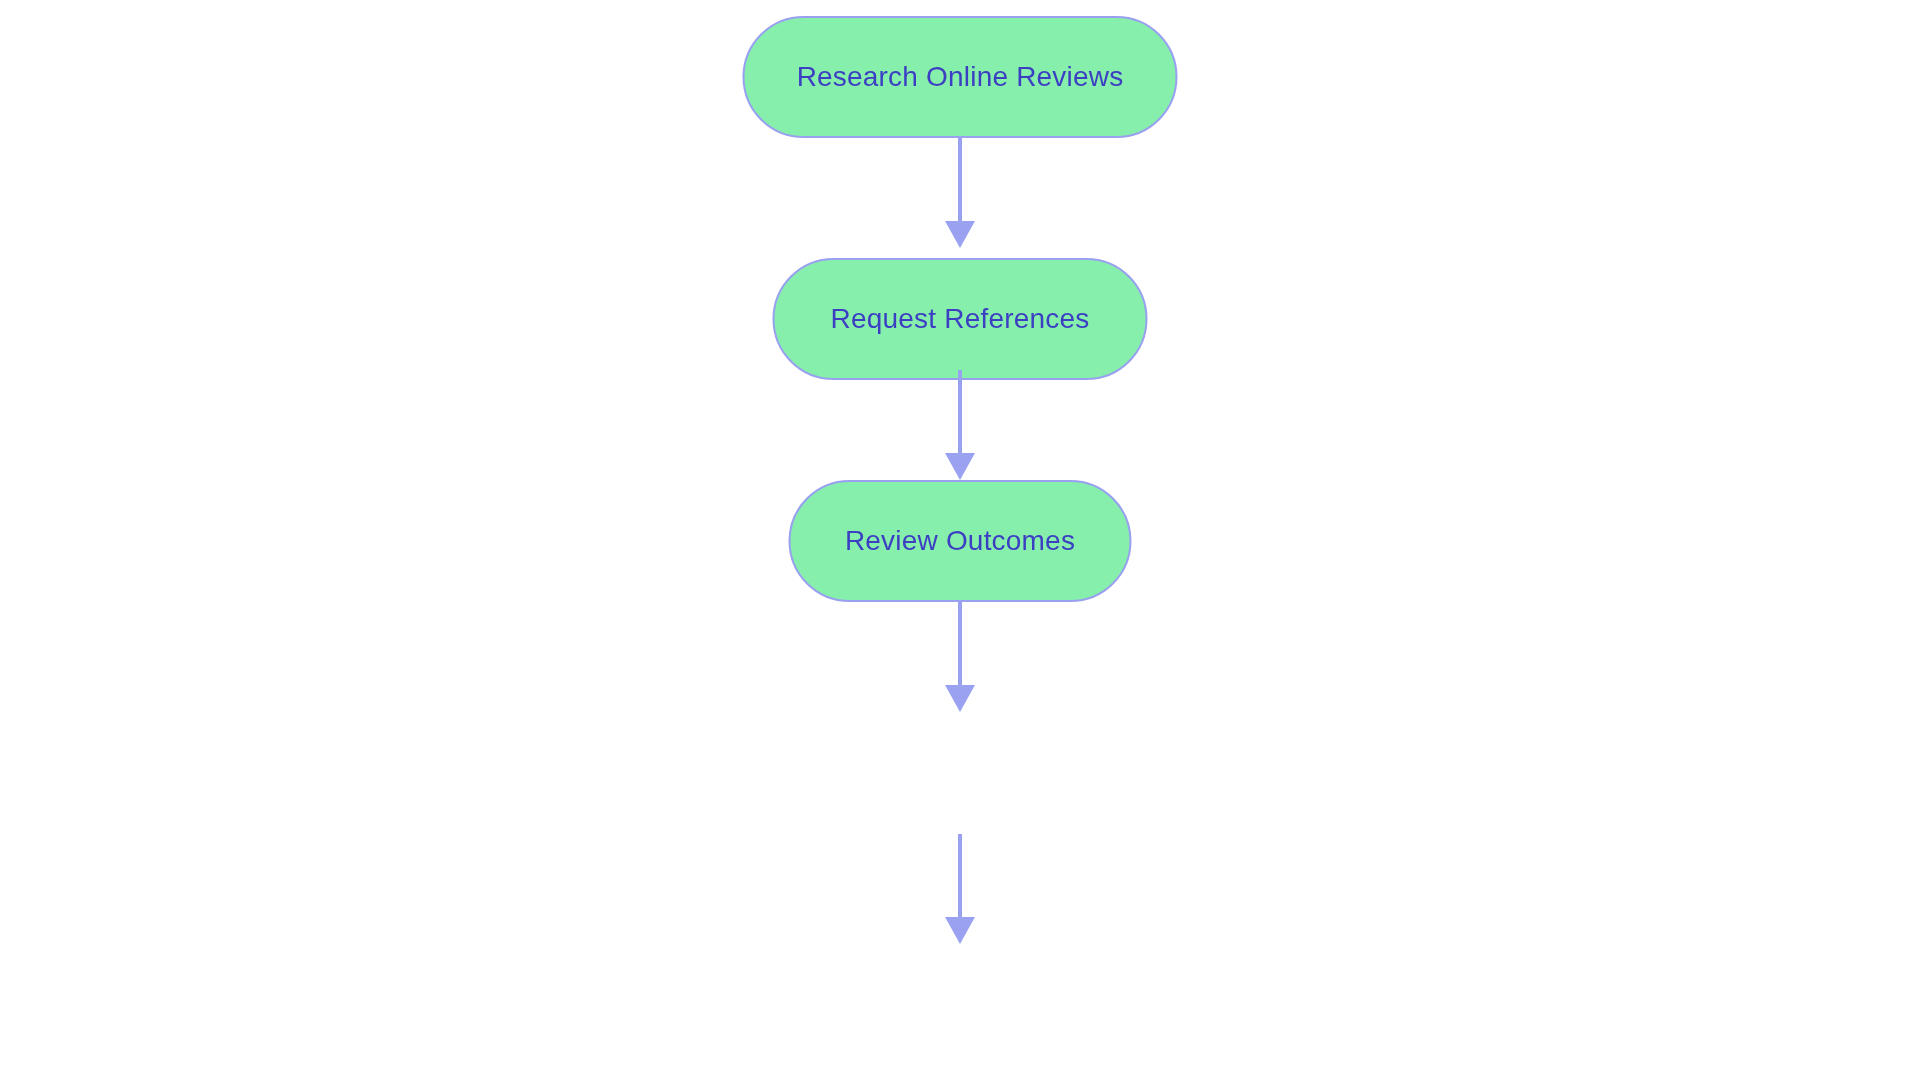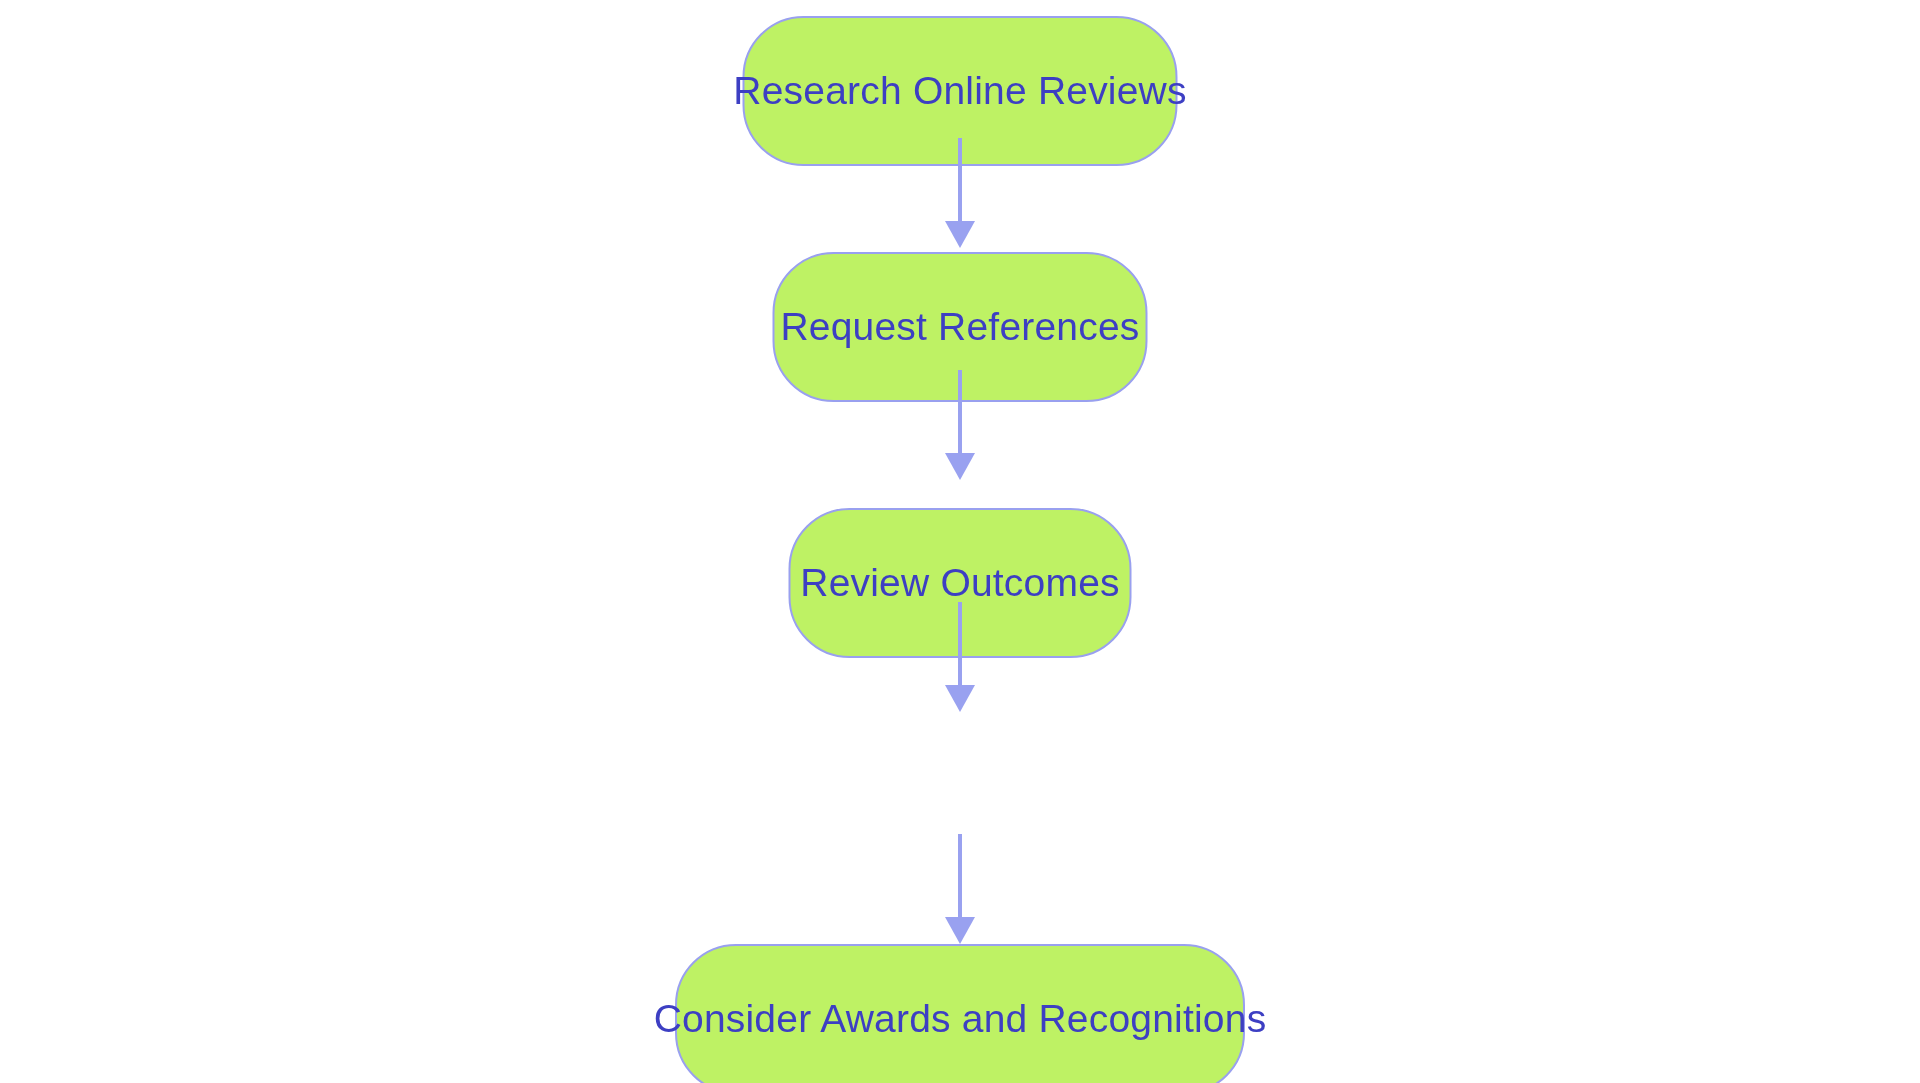--- a/index.html
+++ b/index.html
@@ -12,37 +12,37 @@
     width: 1920px;
     height: 1083px;
     background: #ffffff;
     overflow: hidden;
     font-family: "Liberation Sans", sans-serif;
   }
   .node {
     position: absolute;
     left: 50%;
     transform: translateX(-50%);
-    height: 150px;
+    height: 122px;
     border-radius: 61px;
-    background: #bef264;
+    background: #86efac;
     border: 2px solid #99a0ef;
     box-sizing: border-box;
     display: flex;
     align-items: center;
     justify-content: center;
     color: #3d3fc3;
-    font-size: 39px;
+    font-size: 28px;
     letter-spacing: 0.2px;
     white-space: nowrap;
     text-align: center;
   }
   .n1 { top: 16px;  width: 435px; }
-  .n2 { top: 252px; width: 375px; align-items: center; }
-  .n3 { top: 480px; width: 343px; margin-top: 28px; }
+  .n2 { top: 258px; width: 375px; align-items: center; }
+  .n3 { top: 480px; width: 343px; }
   .n4 { top: 712px; width: 497px; }
   .n5 { top: 944px; width: 570px; }
 
   .edge {
     position: absolute;
     left: 50%;
     transform: translateX(-50%);
     width: 30px;
     height: 110px;
     display: flex;
@@ -97,17 +97,14 @@
     <div class="shaft"></div>
     <div class="head"></div>
   </div>
 
 
   <div class="edge e4">
     <div class="shaft"></div>
     <div class="head"></div>
   </div>
 
-  <div class="node n5">
-    <span>Consider Awards and Recognitions</span>
-  </div>
 
 </div>
 
 </body></html>

